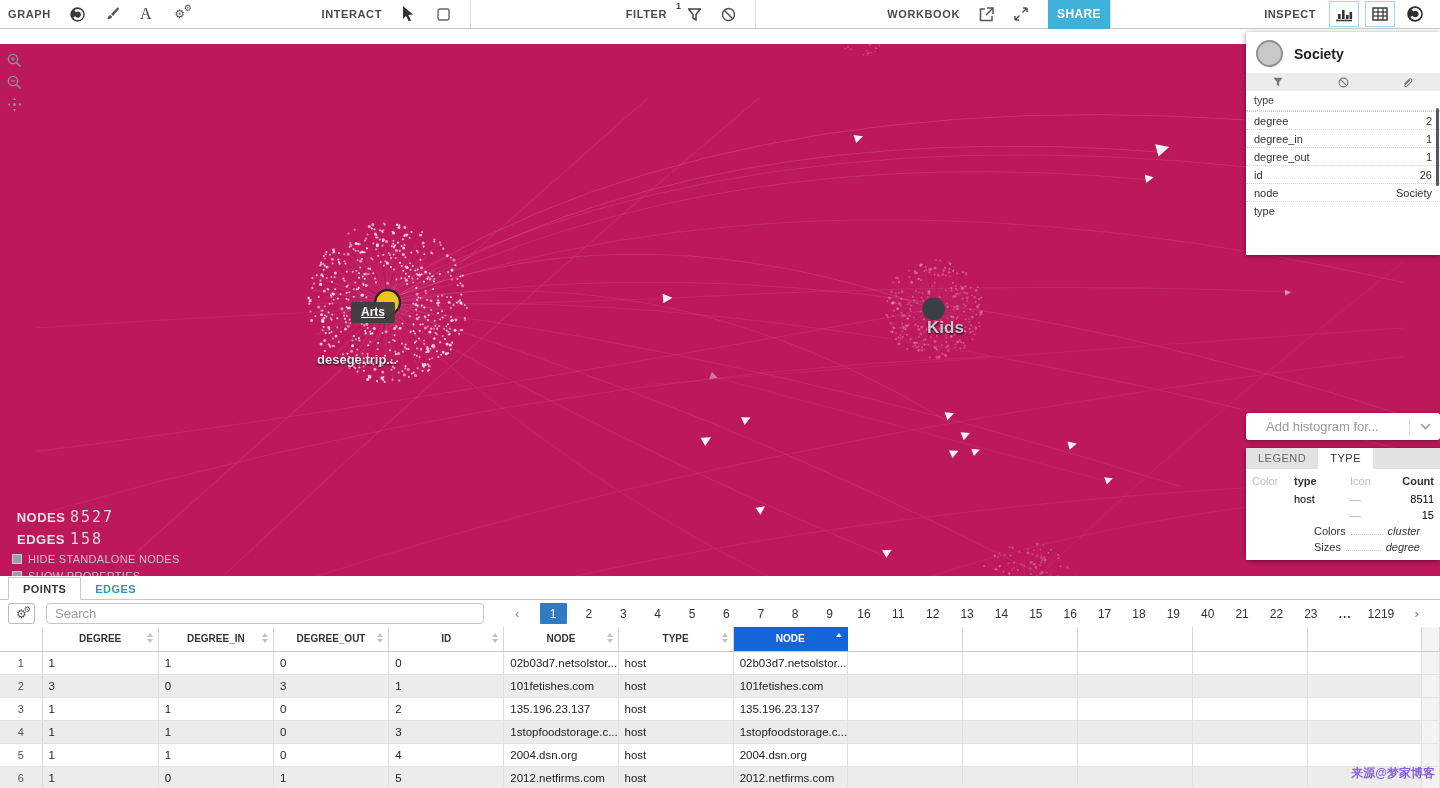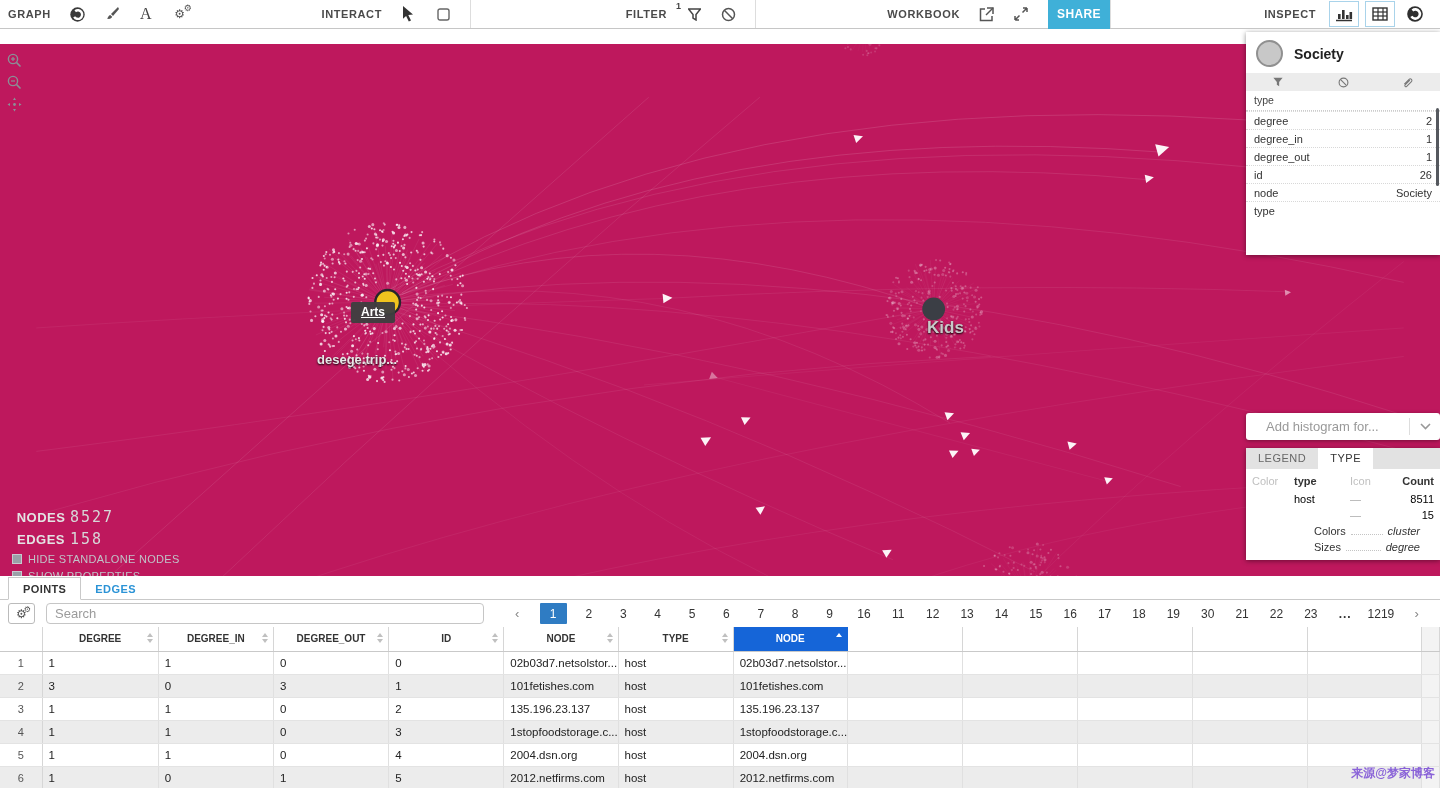--- a/index.html
+++ b/index.html
@@ -1847,21 +1847,21 @@
         <span class="pg-item">16</span>
         <span class="pg-item">11</span>
         <span class="pg-item">12</span>
         <span class="pg-item">13</span>
         <span class="pg-item">14</span>
         <span class="pg-item">15</span>
         <span class="pg-item">16</span>
         <span class="pg-item">17</span>
         <span class="pg-item">18</span>
         <span class="pg-item">19</span>
-        <span class="pg-item">30</span>
+        <span class="pg-item">40</span>
         <span class="pg-item">21</span>
         <span class="pg-item">22</span>
         <span class="pg-item">23</span>
         <span class="pg-item ellip">...</span>
         <span class="pg-item">1219</span>
         <span class="pg-item arrow">›</span>
       </div>
   </div>
   <table id="data-table">
     <colgroup id="table-colgroup">

